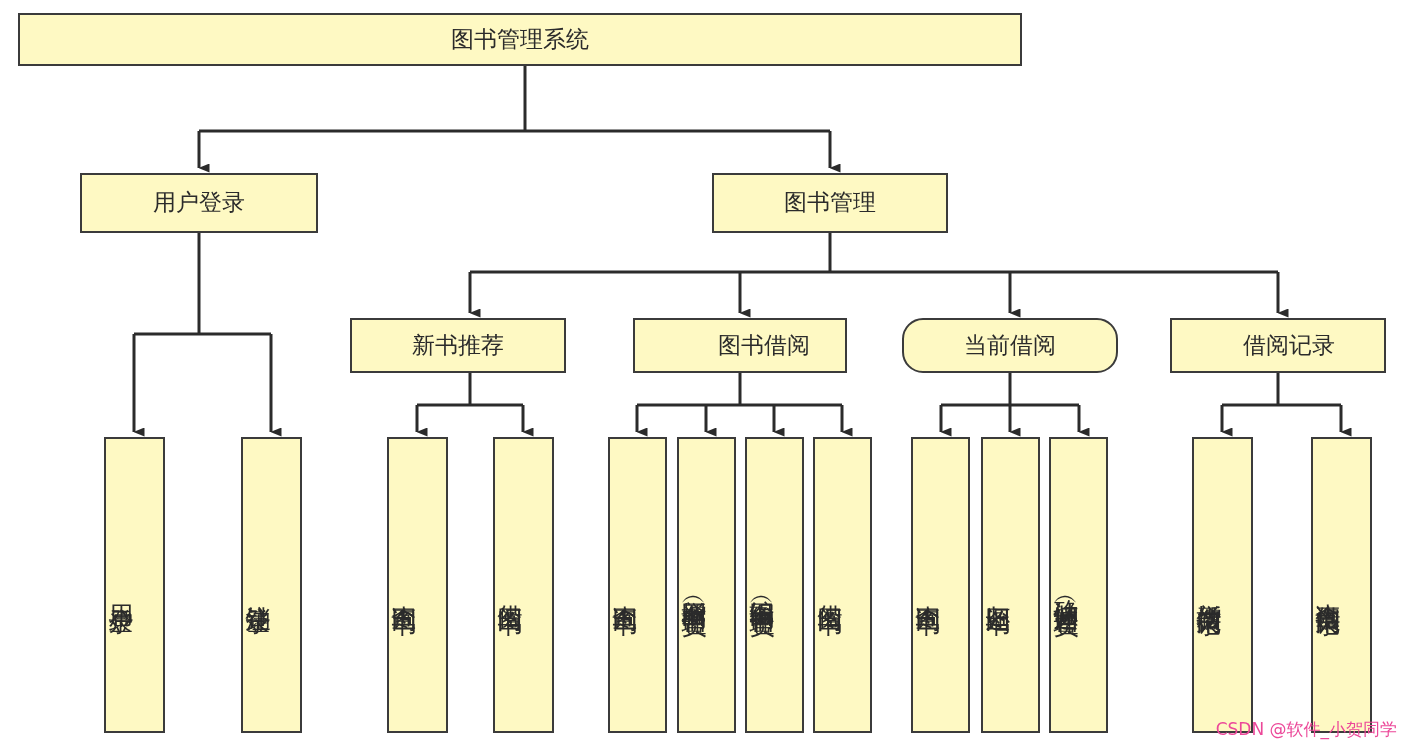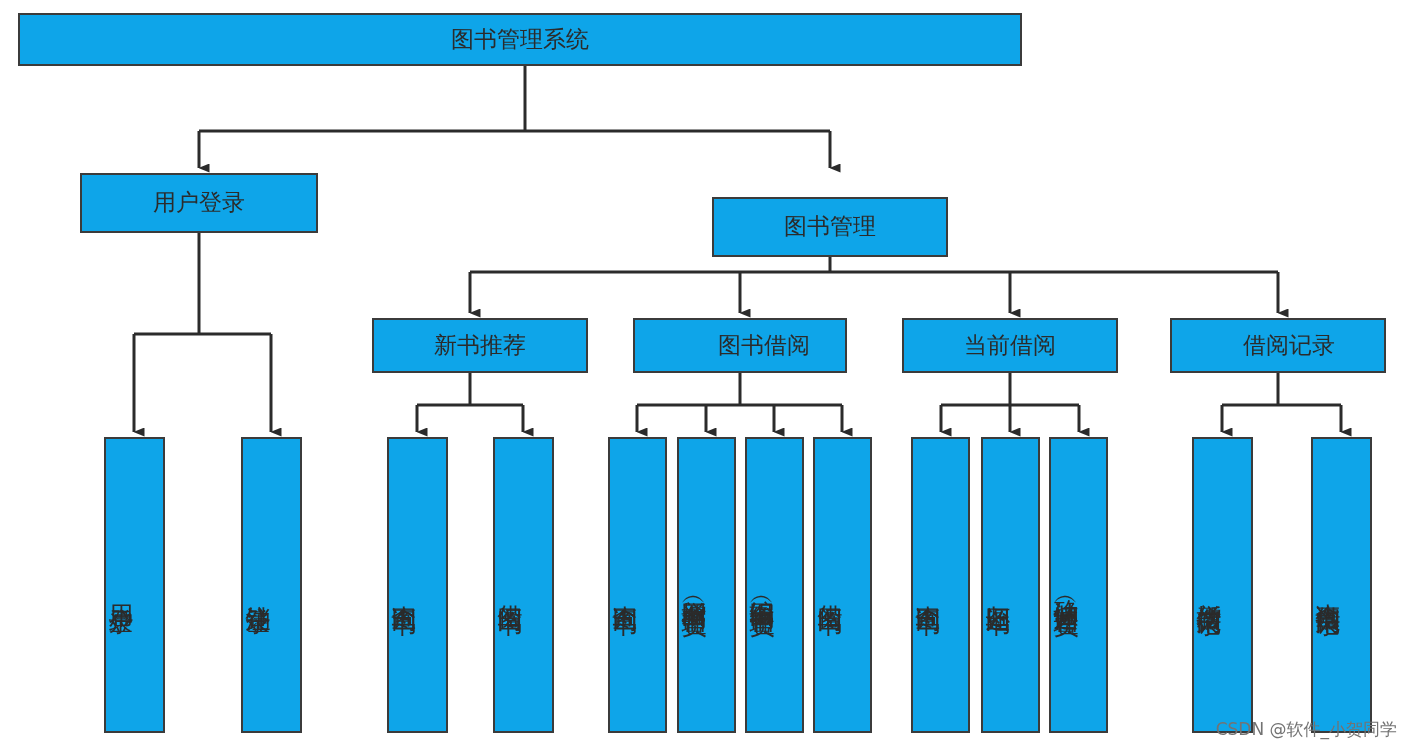--- a/index.html
+++ b/index.html
@@ -21,21 +21,21 @@
     position: absolute;
     left: 0;
     top: 0;
     width: 1405px;
     height: 747px;
     pointer-events: none;
   }
   .node {
     position: absolute;
     box-sizing: border-box;
-    background: #0ea5e9;
+    background: #fef9c3;
     border: 2px solid #3b3b3b;
     display: flex;
     align-items: center;
     justify-content: center;
     z-index: 2;
   }
   .node .label {
     color: #2b2b2b;
     line-height: 1.18;
     text-align: center;
@@ -57,21 +57,21 @@
     white-space: nowrap;
   }
   .node.vertical.tall-text .label {
     font-size: 25px;
   }
   #watermark {
     position: absolute;
     right: 8px;
     bottom: 6px;
     font-size: 17px;
-    color: #737373;
+    color: #ec4899;
     z-index: 5;
     white-space: nowrap;
   }
 </style>
 </head>
 <body>
 
 <div id="canvas">
 
   <svg id="wires" viewBox="0 0 1405 747" xmlns="http://www.w3.org/2000/svg">
@@ -127,31 +127,31 @@
     </g>
   </svg>
 
   <div class="node horizontal" style="left:18px; top:13px; width:1004px; height:53px;">
     <span class="label">图书管理系统</span>
   </div>
 
   <div class="node horizontal" style="left:80px; top:173px; width:238px; height:60px;">
     <span class="label">用户登录</span>
   </div>
-  <div class="node horizontal" style="left:712px; top:173px; width:236px; height:60px;margin-top:24px;">
+  <div class="node horizontal" style="left:712px; top:173px; width:236px; height:60px;">
     <span class="label">图书管理</span>
   </div>
 
-  <div class="node horizontal" style="left:372px; top:318px; width:216px; height:55px;">
+  <div class="node horizontal" style="left:350px; top:318px; width:216px; height:55px;">
     <span class="label">新书推荐</span>
   </div>
   <div class="node horizontal" style="left:633px; top:318px; width:214px; height:55px;padding-left:48px;">
     <span class="label">图书借阅</span>
   </div>
-  <div class="node horizontal" style="left:902px; top:318px; width:216px; height:55px;">
+  <div class="node horizontal" style="left:902px; top:318px; width:216px; height:55px;border-radius:21px;">
     <span class="label">当前借阅</span>
   </div>
   <div class="node horizontal" style="left:1170px; top:318px; width:216px; height:55px;padding-left:22px;">
     <span class="label">借阅记录</span>
   </div>
 
   <div class="node vertical" style="left:104px; top:437px; width:61px; height:296px;">
     <span class="label">用户登录</span>
   </div>
   <div class="node vertical" style="left:241px; top:437px; width:61px; height:296px;">

